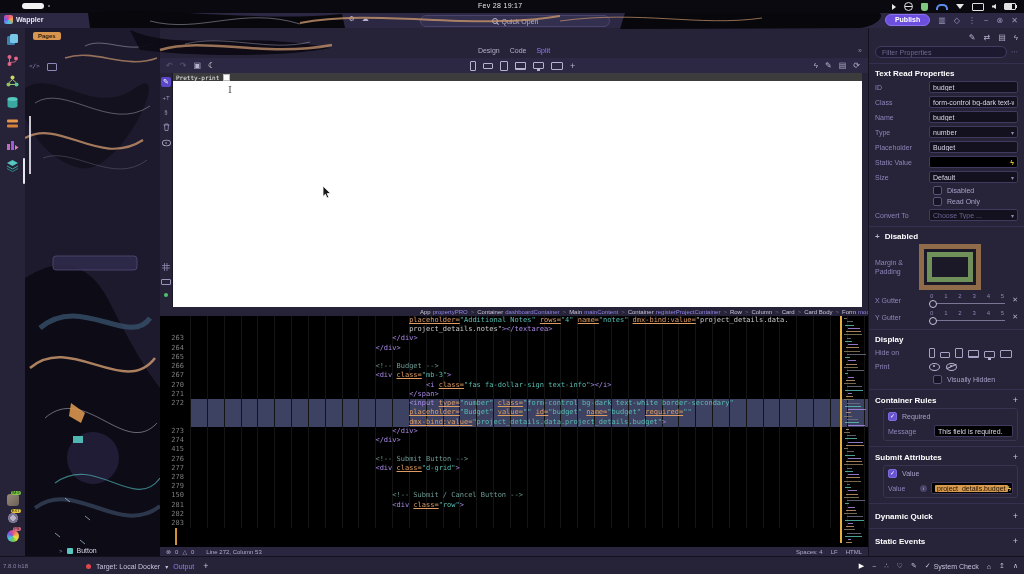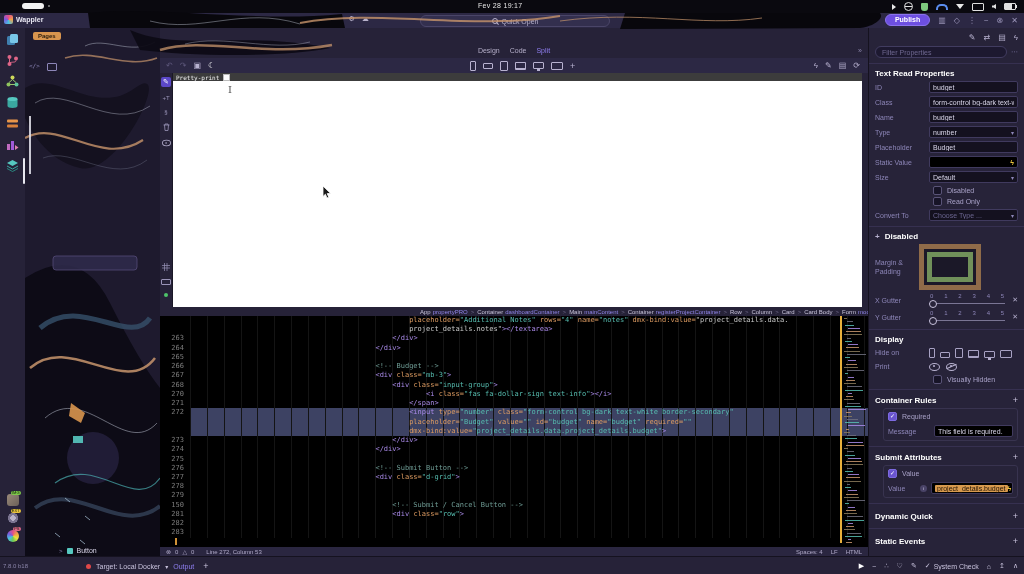--- a/index.html
+++ b/index.html
@@ -85,21 +85,21 @@
   .bc-sep{color:#6a6585;margin:0 3px;}
   
   #codearea{left:160px;top:316px;width:708px;height:231px;background:#000;overflow:hidden;}
   #codearea .gitbar{position:absolute;left:15px;top:2px;bottom:2px;width:2px;background:#e8a23c;opacity:.9;}
   #codearea .scrollbar{position:absolute;right:26px;top:0;bottom:4px;width:2px;background:#e8b03c;}
   .crow{display:flex;height:9.24px;line-height:9.24px;font-family:"DejaVu Sans Mono",monospace;font-size:7px;white-space:pre;}
   .lnum{width:24px;text-align:right;padding-right:6px;color:#7c7c7c;flex:none;background:#000;position:relative;z-index:2;}
   .cbody{flex:1;overflow:hidden;color:#c9c9c9;
     background-image:repeating-linear-gradient(90deg,#141414 0,#141414 1px,transparent 1px,transparent 16.84px);}
   .crow.hl .cbody{background-color:#3d4263;}
-  .tk-t{color:#a98ae8;} .tk-a{color:#de9c62;} .tk-s{color:#56bdb0;} .tk-c{color:#6e9b94;}
+  .tk-t{color:#a98ae8;} .tk-a{color:#de9c62;text-decoration:underline;} .tk-s{color:#56bdb0;} .tk-c{color:#6e9b94;}
   #minimap{position:absolute;right:2px;top:2px;bottom:2px;width:22px;overflow:hidden;}
   
   #edstatus{left:160px;top:547px;width:708px;height:9px;background:#2a2640;display:flex;align-items:center;
     font-size:6px;color:#b0aac8;padding:0 6px;box-sizing:border-box;gap:4px;}
   #edstatus .right{margin-left:auto;display:flex;gap:8px;}
   
   #rightpanel{left:868px;top:28px;width:156px;height:528px;background:#272339;border-left:1px solid #15121f;
     box-sizing:border-box;padding:3px 6px;display:flex;flex-direction:column;gap:3px;font-size:7px;color:#d8d5e8;}
   .rp-icons{display:flex;justify-content:flex-end;gap:8px;color:#b8b2d0;font-size:8px;height:12px;align-items:center;}
   .rp-filter{display:flex;align-items:center;gap:4px;}
@@ -380,29 +380,28 @@
 
 <div id="codearea" class="abs">
   <div>
       <div class="crow"><span class="lnum"></span><span class="cbody">                                                    <span class="tk-a">placeholder=</span><span class="tk-s">"Additional Notes"</span> <span class="tk-a">rows=</span><span class="tk-s">"4"</span> <span class="tk-a">name=</span><span class="tk-s">"notes"</span> <span class="tk-a">dmx-bind:value=</span>"project_details.data.</span></div>
       <div class="crow"><span class="lnum"></span><span class="cbody">                                                    project_details.notes"<span class="tk-t">&gt;</span><span class="tk-t">&lt;/textarea</span><span class="tk-t">&gt;</span></span></div>
       <div class="crow"><span class="lnum">263</span><span class="cbody">                                                <span class="tk-t">&lt;/div</span><span class="tk-t">&gt;</span></span></div>
       <div class="crow"><span class="lnum">264</span><span class="cbody">                                            <span class="tk-t">&lt;/div</span><span class="tk-t">&gt;</span></span></div>
       <div class="crow"><span class="lnum">265</span><span class="cbody"></span></div>
       <div class="crow"><span class="lnum">266</span><span class="cbody">                                            <span class="tk-c">&lt;!-- Budget --&gt;</span></span></div>
       <div class="crow"><span class="lnum">267</span><span class="cbody">                                            <span class="tk-t">&lt;div</span> <span class="tk-a">class=</span><span class="tk-s">"mb-3"</span><span class="tk-t">&gt;</span></span></div>
-      <div class="crow"><span class="lnum">268</span><span class="cbody">                                                <span class="tk-t">&lt;div</span> <span class="tk-a">class=</span><span class="tk-s">"input-group"</span><span class="tk-t">&gt;</span></span></div>
       <div class="crow"><span class="lnum">270</span><span class="cbody">                                                        <span class="tk-t">&lt;i</span> <span class="tk-a">class=</span><span class="tk-s">"fas fa-dollar-sign text-info"</span><span class="tk-t">&gt;</span><span class="tk-t">&lt;/i</span><span class="tk-t">&gt;</span></span></div>
       <div class="crow"><span class="lnum">271</span><span class="cbody">                                                    <span class="tk-t">&lt;/span</span><span class="tk-t">&gt;</span></span></div>
       <div class="crow hl"><span class="lnum">272</span><span class="cbody">                                                    <span class="tk-t">&lt;input</span> <span class="tk-a">type=</span><span class="tk-s">"number"</span> <span class="tk-a">class=</span><span class="tk-s">"form-control bg-dark text-white border-secondary"</span></span></div>
       <div class="crow hl"><span class="lnum"></span><span class="cbody">                                                    <span class="tk-a">placeholder=</span><span class="tk-s">"Budget"</span> <span class="tk-a">value=</span><span class="tk-s">""</span> <span class="tk-a">id=</span><span class="tk-s">"budget"</span> <span class="tk-a">name=</span><span class="tk-s">"budget"</span> <span class="tk-a">required=</span><span class="tk-s">""</span></span></div>
       <div class="crow hl"><span class="lnum"></span><span class="cbody">                                                    <span class="tk-a">dmx-bind:value=</span><span class="tk-s">"project_details.data.project_details.budget"</span><span class="tk-t">&gt;</span></span></div>
       <div class="crow"><span class="lnum">273</span><span class="cbody">                                                <span class="tk-t">&lt;/div</span><span class="tk-t">&gt;</span></span></div>
       <div class="crow"><span class="lnum">274</span><span class="cbody">                                            <span class="tk-t">&lt;/div</span><span class="tk-t">&gt;</span></span></div>
-      <div class="crow"><span class="lnum">275</span><span class="cbody"></span></div>
+      <div class="crow"><span class="lnum">415</span><span class="cbody"></span></div>
       <div class="crow"><span class="lnum">276</span><span class="cbody">                                            <span class="tk-c">&lt;!-- Submit Button --&gt;</span></span></div>
       <div class="crow"><span class="lnum">277</span><span class="cbody">                                            <span class="tk-t">&lt;div</span> <span class="tk-a">class=</span><span class="tk-s">"d-grid"</span><span class="tk-t">&gt;</span></span></div>
       <div class="crow"><span class="lnum">278</span><span class="cbody"></span></div>
       <div class="crow"><span class="lnum">279</span><span class="cbody"></span></div>
       <div class="crow"><span class="lnum">150</span><span class="cbody">                                                <span class="tk-c">&lt;!-- Submit / Cancel Button --&gt;</span></span></div>
       <div class="crow"><span class="lnum">281</span><span class="cbody">                                                <span class="tk-t">&lt;div</span> <span class="tk-a">class=</span><span class="tk-s">"row"</span><span class="tk-t">&gt;</span></span></div>
       <div class="crow"><span class="lnum">282</span><span class="cbody"></span></div>
       <div class="crow"><span class="lnum">283</span><span class="cbody"></span></div>
     </div>
   <div class="gitbar"></div>

